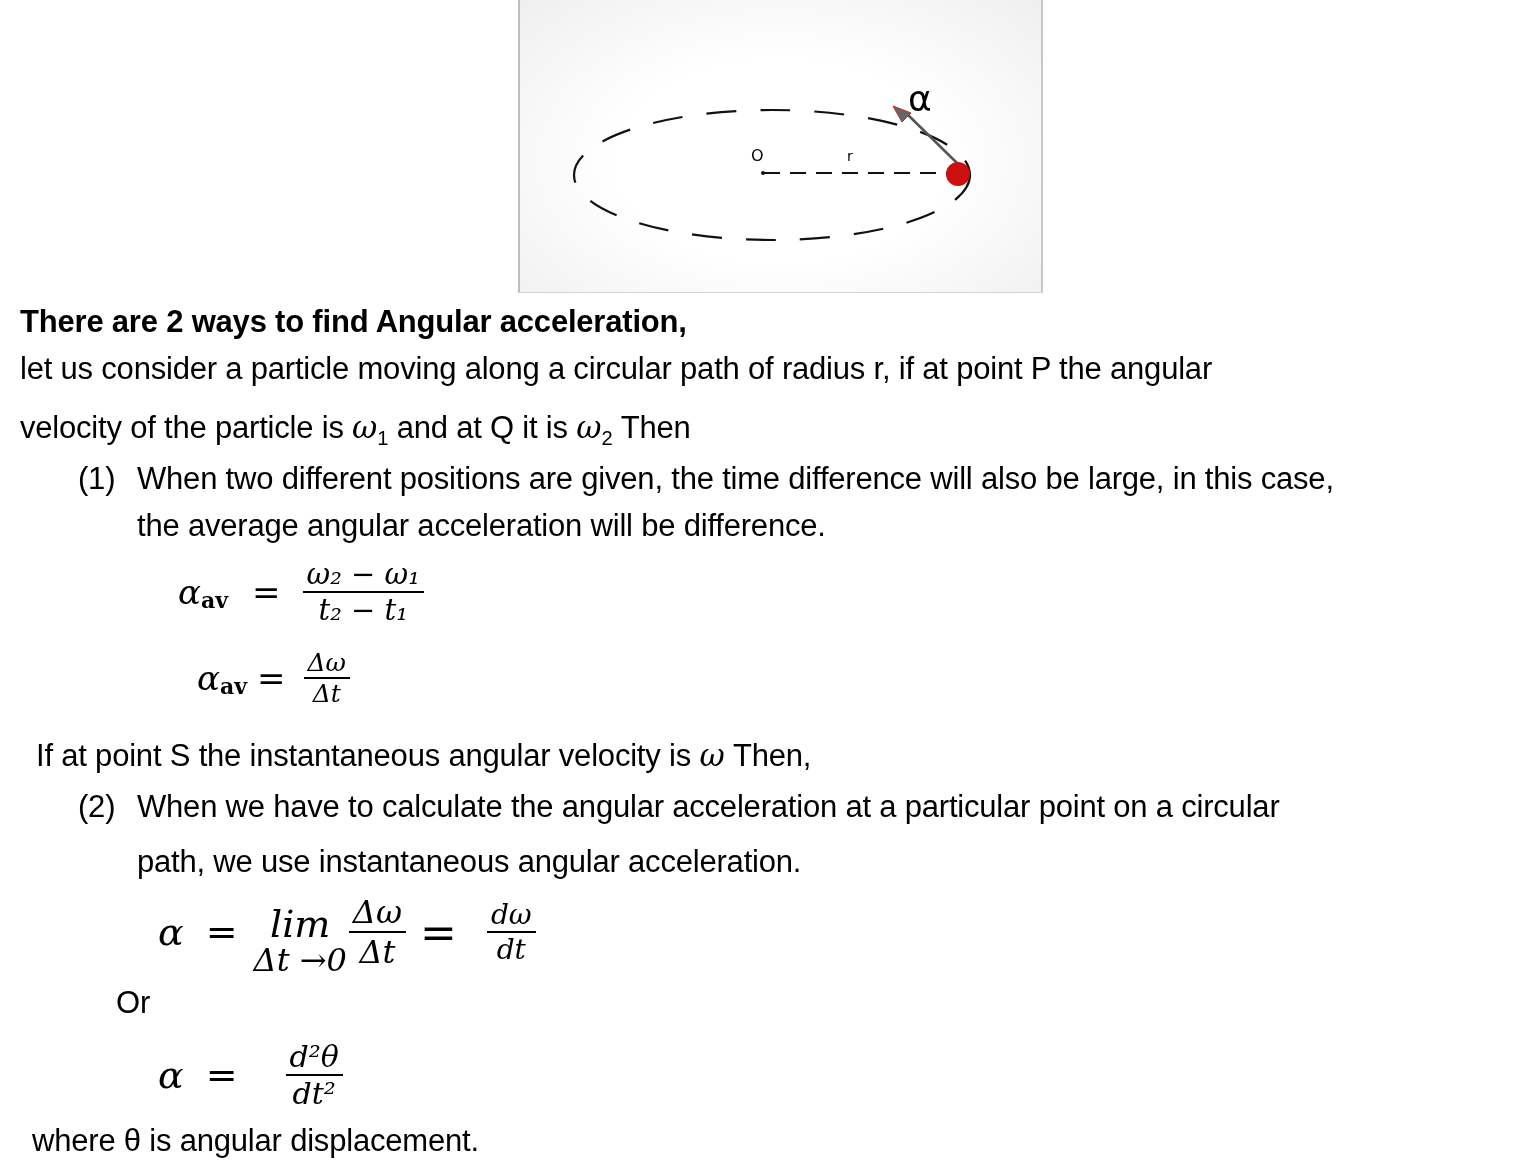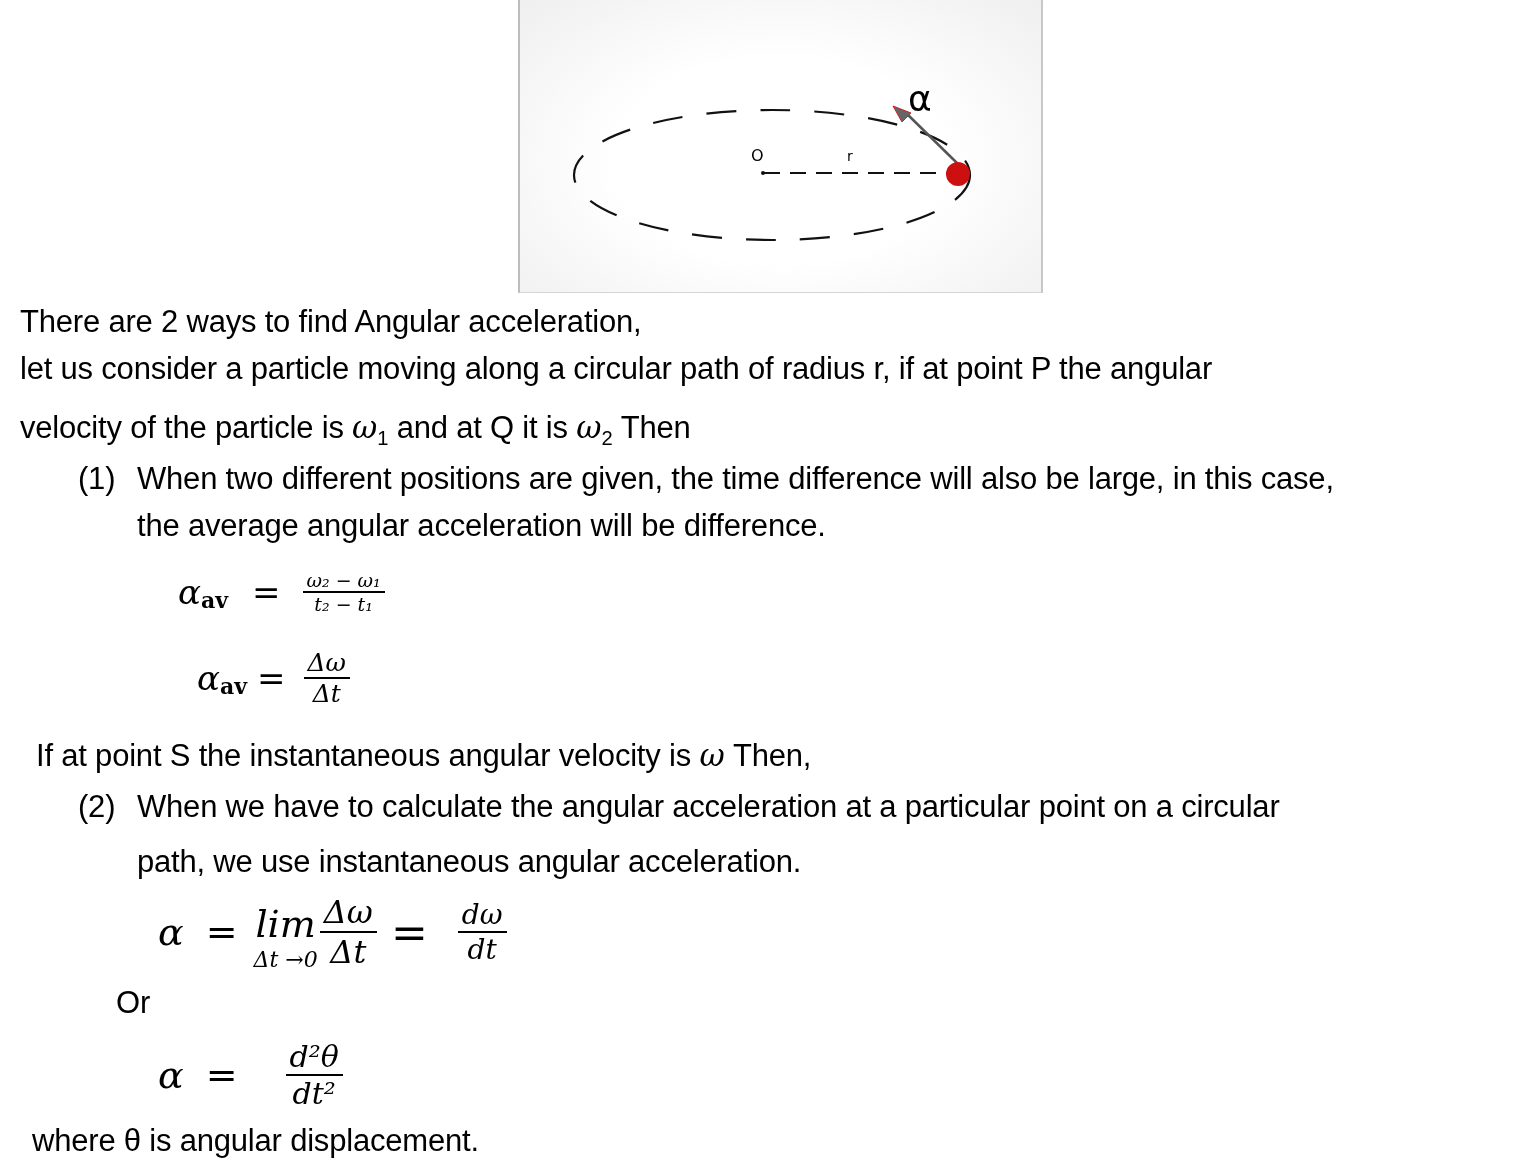--- a/index.html
+++ b/index.html
@@ -28,35 +28,35 @@
     <circle cx="243" cy="173" r="2" fill="#111"></circle>
     <line x1="437" y1="163" x2="385" y2="112" stroke="#555" stroke-width="2.5"></line>
     <polygon points="373,106 391,113 382,122" fill="#666" stroke="#c22" stroke-width="1"></polygon>
     <circle cx="438" cy="174" r="12" fill="#cc0f0f"></circle>
   </svg>
   <span class="abs" style="left:388px;top:78px;font-size:36px;font-family:'DejaVu Sans',sans-serif;">α</span>
   <span class="abs" style="left:231px;top:146px;font-size:16px;font-family:'DejaVu Sans',sans-serif;">O</span>
   <span class="abs" style="left:327px;top:148px;font-size:14px;font-family:'DejaVu Sans',sans-serif;">r</span>
 </div>
 
-<div class="abs txt" style="left:20px;top:304px;">There are 2 ways to find Angular acceleration,</div>
+<div class="abs txt" style="left:20px;top:304px;font-weight:bold;">There are 2 ways to find Angular acceleration,</div>
 <div class="abs txt" style="left:20px;top:351px;">let us consider a particle moving along a circular path of radius r, if at point P the angular</div>
 <div class="abs txt" style="left:20px;top:409px;">
   <span>velocity of the particle is </span><span class="math">ω</span><sub>1</sub><span> and at Q it is </span><span class="math">ω</span><sub>2</sub><span> Then</span>
 </div>
 
 <div class="abs txt" style="left:78px;top:461px;">(1)</div>
 <div class="abs txt" style="left:137px;top:461px;text-align:right;">When two different positions are given, the time difference will also be large, in this case,</div>
 <div class="abs txt" style="left:137px;top:508px;">the average angular acceleration will be difference.</div>
 
 <div class="abs" style="left:178px;top:552px;height:80px;display:flex;align-items:center;font-size:34px;">
   <span class="math">α</span>
     <sub class="mathr" style="font-weight:bold;font-size:22px;position:relative;top:8px;">av</sub>
   <span class="mathr" style="margin:0 22px 0 24px;">=</span>
-  <span class="frac" style="font-size:19px;">
+  <span class="frac" style="font-size:29px;">
     <span class="num math">ω₂ − ω₁</span>
     <span class="bar"></span>
     <span class="den math">t₂ − t₁</span>
   </span>
 </div>
 
 <div class="abs" style="left:197px;top:638px;height:80px;display:flex;align-items:center;font-size:34px;">
   <span class="math">α</span>
     <sub class="mathr" style="font-weight:bold;font-size:22px;position:relative;top:8px;">av</sub>
   <span class="mathr" style="margin:0 18px 0 10px;">=</span>
@@ -73,21 +73,21 @@
 
 <div class="abs txt" style="left:78px;top:789px;">(2)</div>
 <div class="abs txt" style="left:137px;top:789px;">When we have to calculate the angular acceleration at a particular point on a circular</div>
 <div class="abs txt" style="left:137px;top:844px;">path, we use instantaneous angular acceleration.</div>
 
 <div class="abs" style="left:158px;top:884px;height:96px;display:flex;align-items:center;font-size:38px;">
   <span class="math">α</span>
   <span class="mathr" style="margin:0 16px 0 22px;">=</span>
   <span style="display:inline-flex;flex-direction:column;align-items:center;position:relative;top:8px;">
     <span class="math" style="font-size:38px;line-height:40px;">lim</span>
-    <span class="math" style="font-size:22px;line-height:32px;">Δt →0</span>
+    <span class="math" style="font-size:32px;line-height:32px;">Δt →0</span>
   </span>
   <span class="frac" style="font-size:32px;margin-left:2px;">
     <span class="num math">Δω</span>
     <span class="bar"></span>
     <span class="den math">Δt</span>
   </span>
   <span class="mathr" style="margin:0 14px;font-size:44px;">=</span>
   <span class="frac" style="font-size:28px;margin-left:16px;">
     <span class="num math">dω</span>
     <span class="bar"></span>

